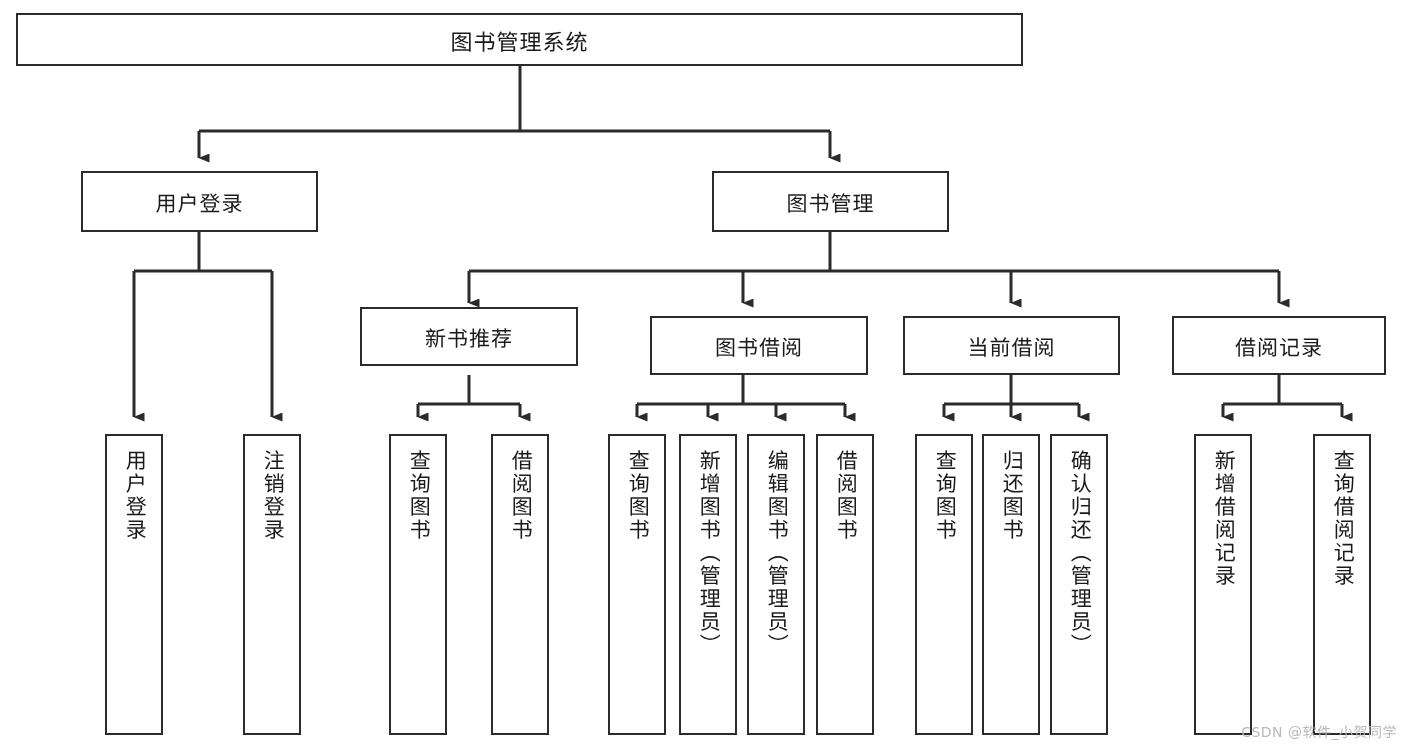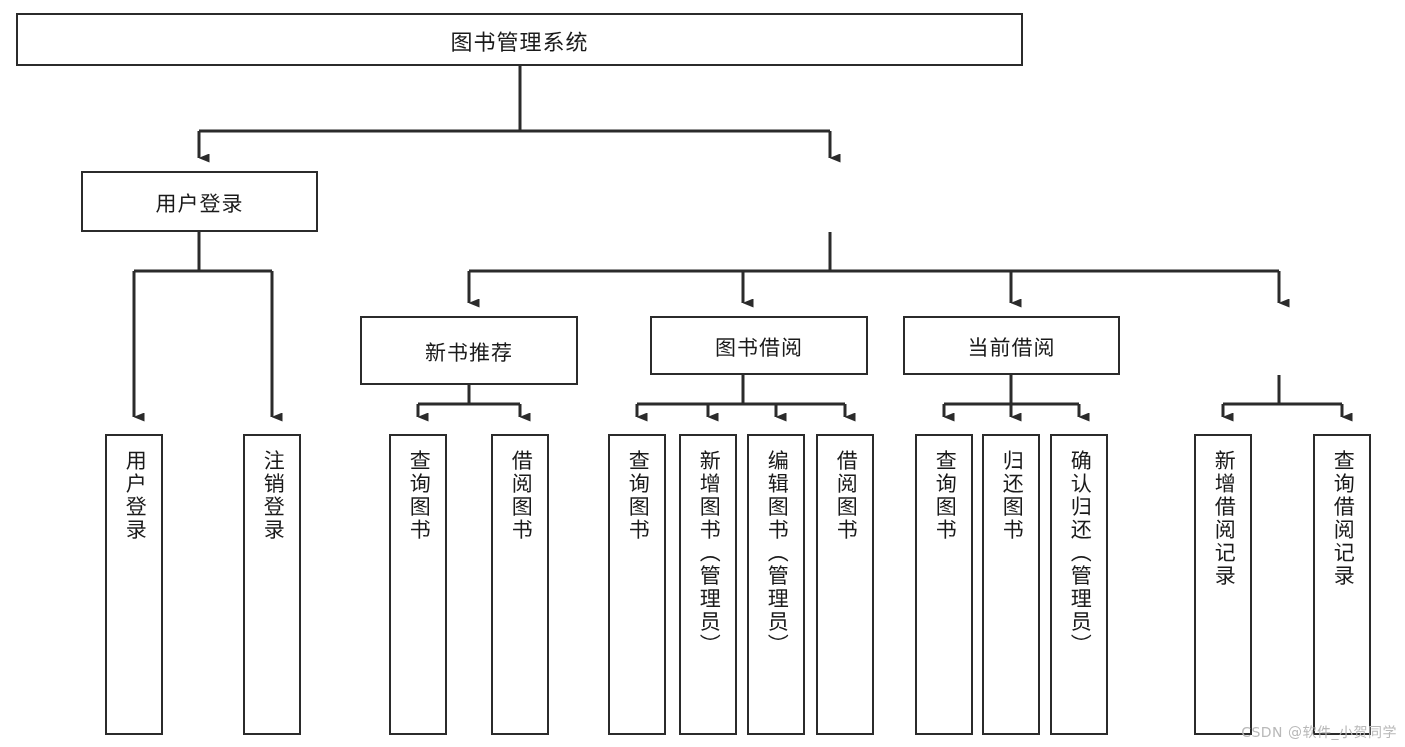--- a/index.html
+++ b/index.html
@@ -130,33 +130,39 @@
   </svg>
 
   <div class="node h-node" id="root-node" style="left:16px; top:13px; width:1007px; height:53px;">
     <span class="h-label">图书管理系统</span>
   </div>
 
   <div class="node h-node" style="left:81px; top:171px; width:237px; height:61px;">
     <span class="h-label">用户登录</span>
   </div>
 
-
-  <div class="node h-node" style="left:360px; top:316px; width:218px; height:69px;">
+  <div class="node h-node" style="left:712px; top:171px; width:237px; height:61px;">
+    <span class="h-label">图书管理</span>
+  </div>
+
+  <div class="node h-node" style="left:360px; top:307px; width:218px; height:59px;">
     <span class="h-label">新书推荐</span>
   </div>
 
   <div class="node h-node" style="left:634px; top:316px; width:218px; height:59px;margin-left:16px;">
     <span class="h-label">图书借阅</span>
   </div>
 
   <div class="node h-node" style="left:903px; top:316px; width:217px; height:59px;">
     <span class="h-label">当前借阅</span>
   </div>
 
+  <div class="node h-node" style="left:1172px; top:316px; width:214px; height:59px;">
+    <span class="h-label">借阅记录</span>
+  </div>
 
   <div class="node v-node" style="left:105px; top:434px; width:58px; height:301px;">
     <span class="v-label">用户登录</span>
   </div>
 
   <div class="node v-node" style="left:243px; top:434px; width:58px; height:301px;">
     <span class="v-label">注销登录</span>
   </div>
 
   <div class="node v-node" style="left:389px; top:434px; width:58px; height:301px;">

